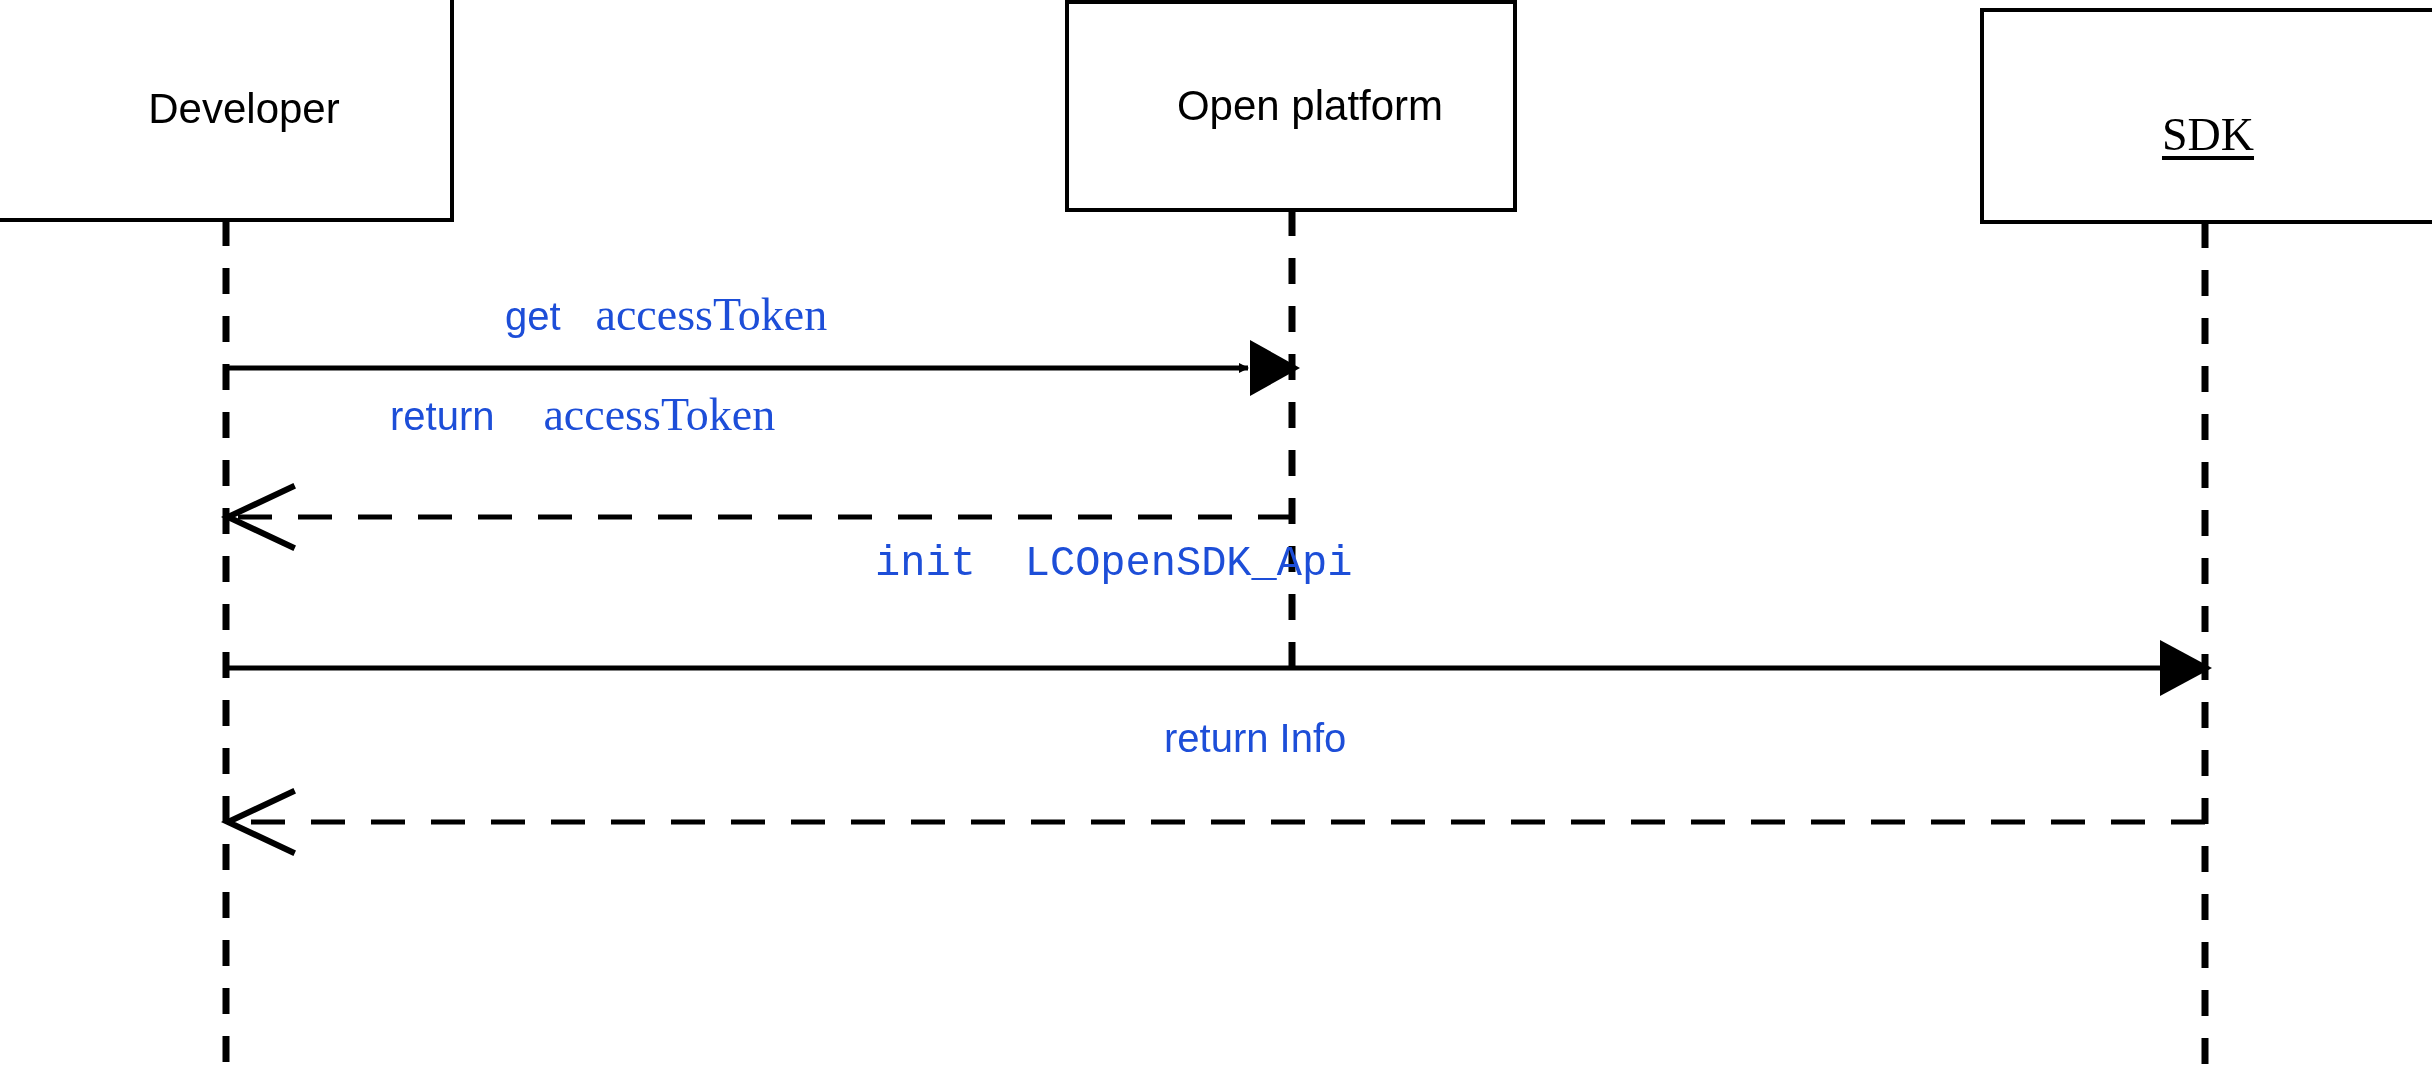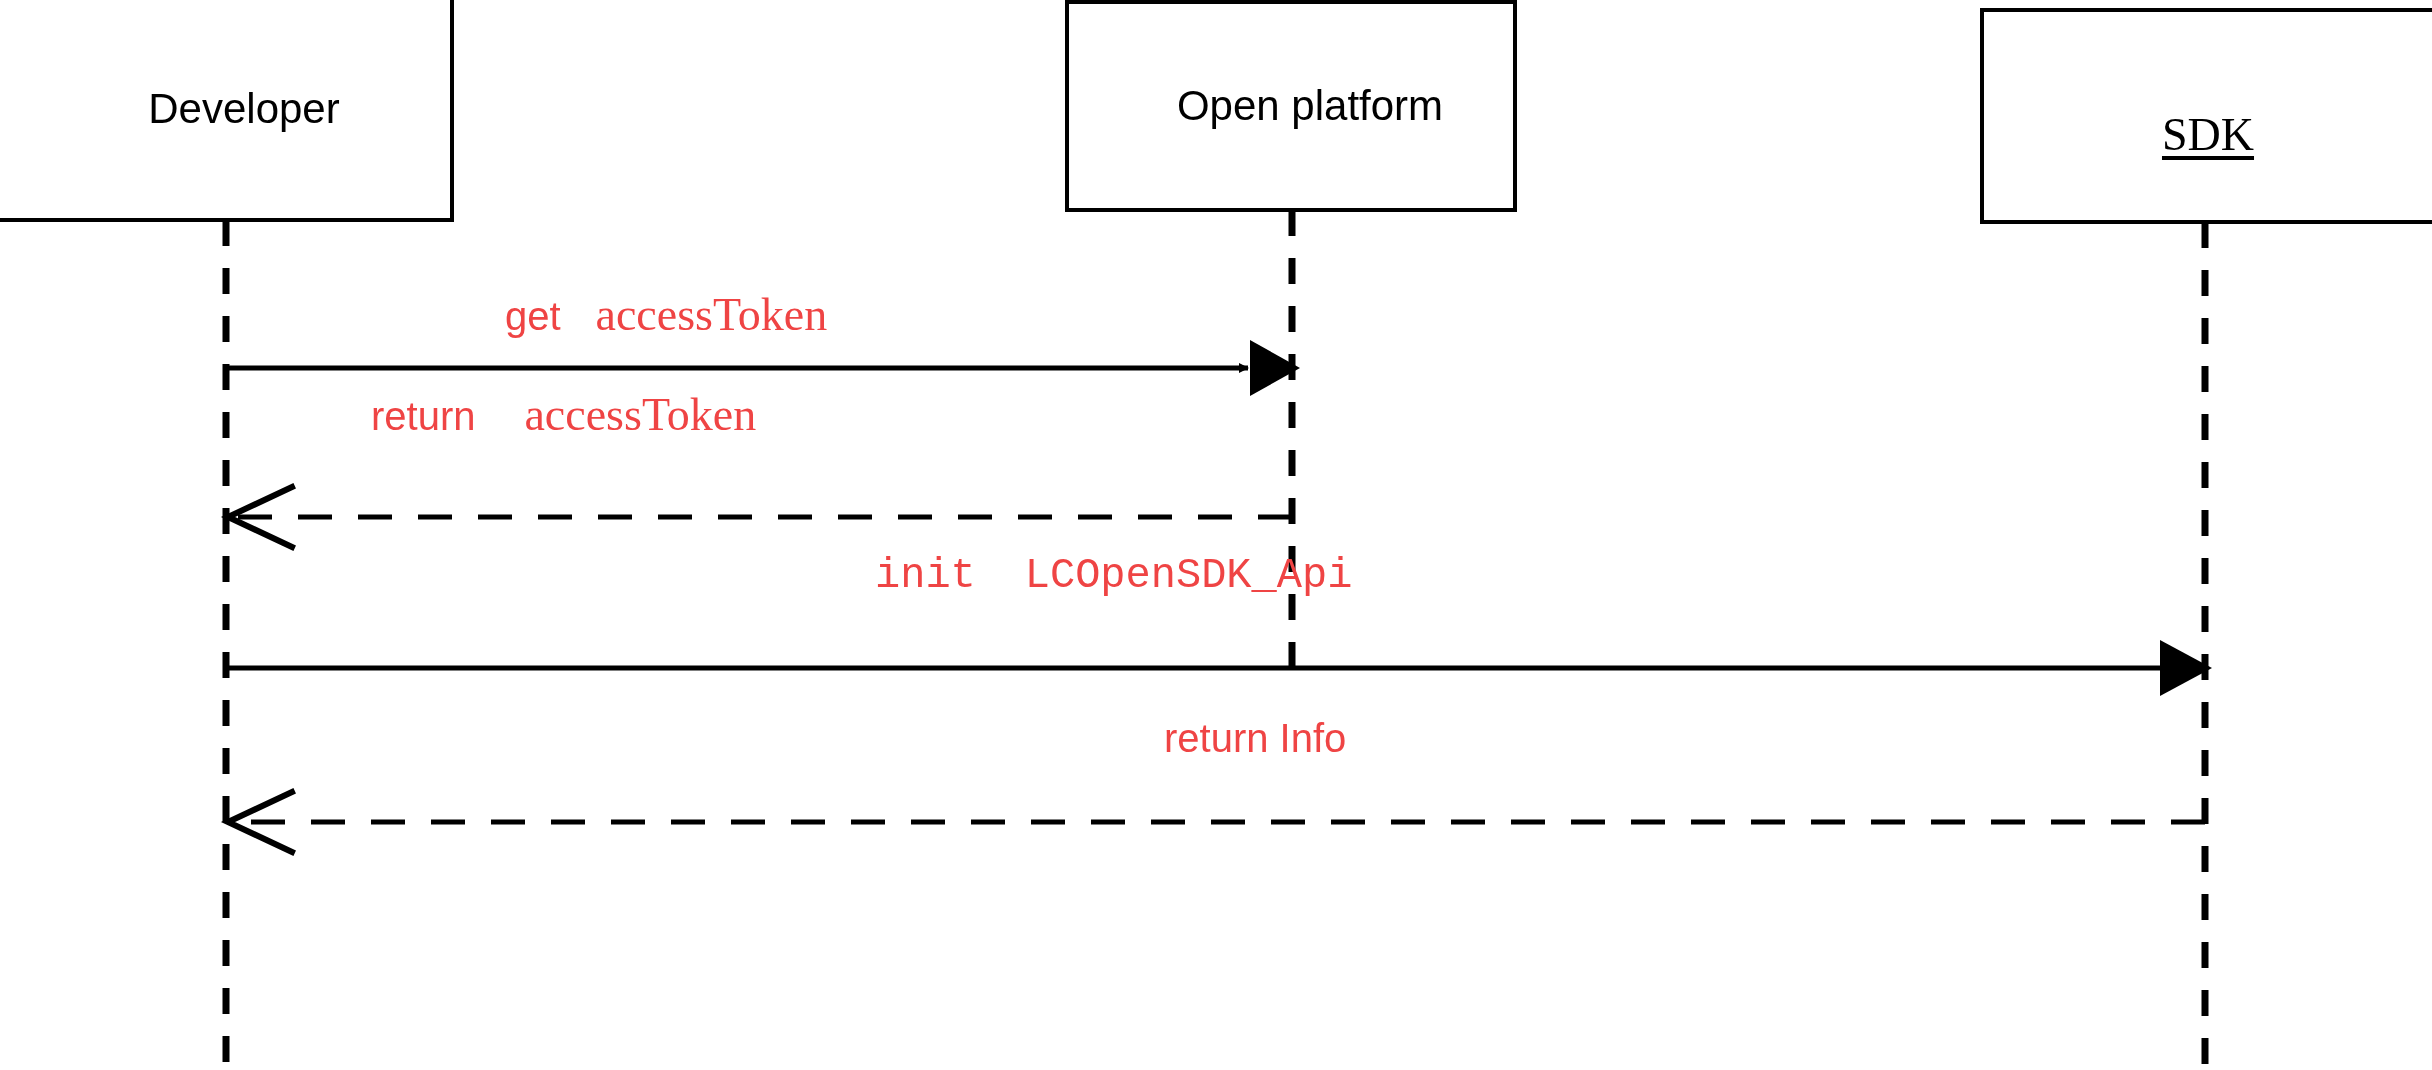--- a/index.html
+++ b/index.html
@@ -66,41 +66,41 @@
   #box-sdk {
     left: 1980px;
     top: 8px;
     width: 456px;
     height: 216px;
   }
   
   .msg-label {
     position: absolute;
     white-space: nowrap;
-    color: #ef4444;
+    color: #1d4ed8;
     line-height: 1;
   }
   .msg-label .kw-sans {
     font-family: "Liberation Sans", sans-serif;
     font-size: 40px;
   }
   .msg-label .kw-serif {
     font-family: "Liberation Serif", serif;
     font-size: 46px;
   }
   .msg-label .kw-mono {
     font-family: "Liberation Mono", monospace;
     font-size: 42px;
   }
   .msg-label .gap-sm { display: inline-block; width: 26px; }
   .msg-label .gap-md { display: inline-block; width: 40px; }
 
   #label-msg-1 { left: 505px;  top: 292px; }
-  #label-msg-2 { left: 371px;  top: 392px; }
-  #label-msg-3 { left: 875px;  top: 543px; margin-top: 12px; }
+  #label-msg-2 { left: 390px;  top: 392px; }
+  #label-msg-3 { left: 875px;  top: 543px; }
   #label-msg-4 { left: 1164px; top: 718px; }
 </style>
 </head>
 <body>
 
 <div id="canvas">
 
   <svg class="svg-layer" viewBox="0 0 2432 1070">
     <defs>
       <marker id="arrow-filled" markerWidth="10" markerHeight="10" refX="9" refY="5" orient="auto" markerUnits="userSpaceOnUse">

